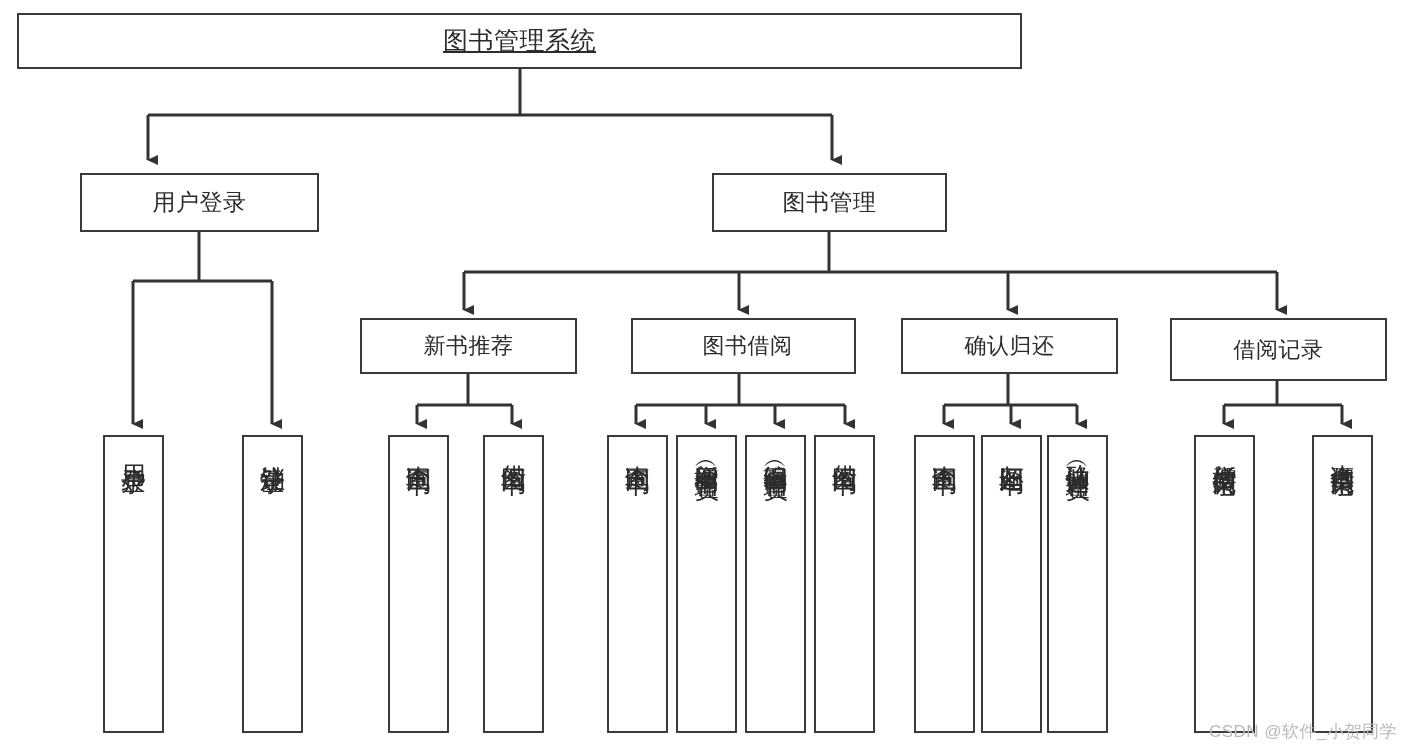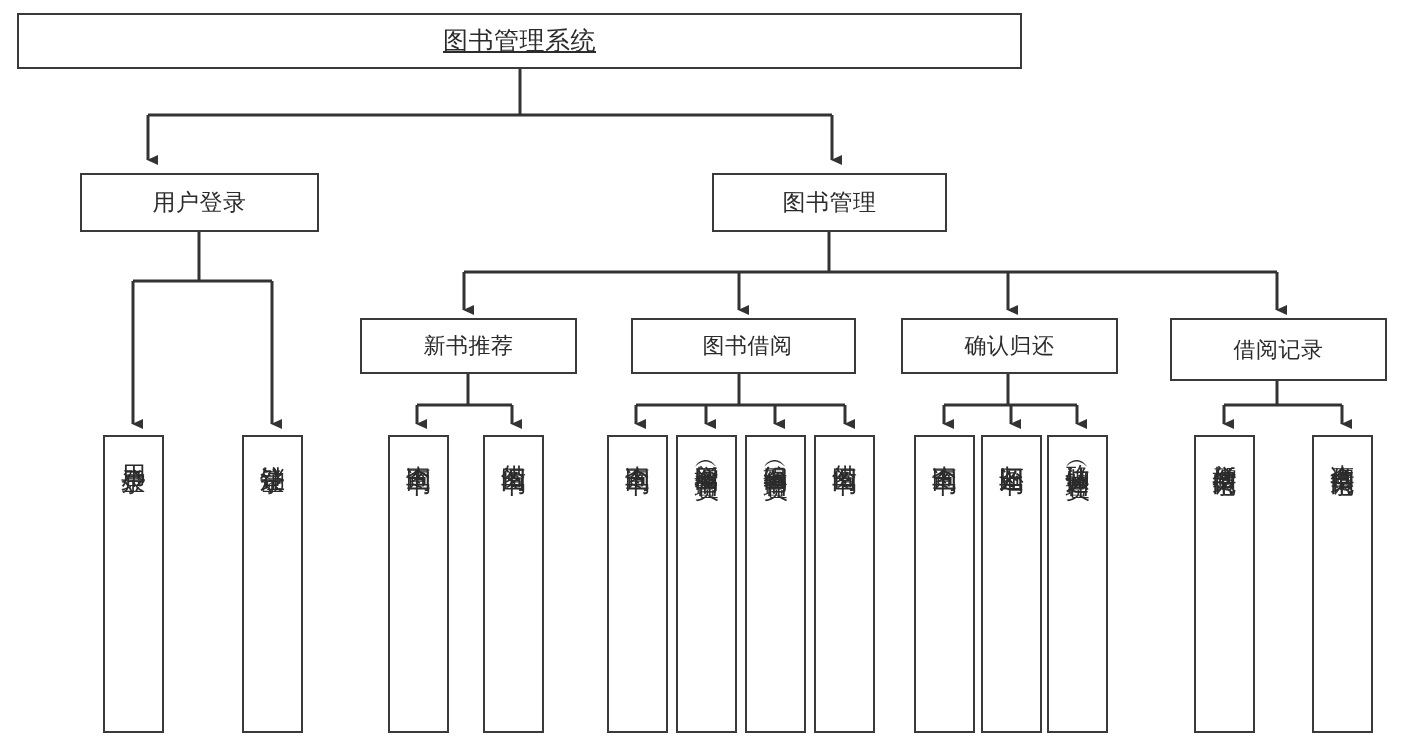--- a/index.html
+++ b/index.html
@@ -187,14 +187,15 @@
     <span class="label">确认归还（管理员）</span>
   </div>
 
   <div class="node node-leaf tall" style="left:1194px; top:435px; width:61px; height:298px;">
     <span class="label">新增借阅记录</span>
   </div>
   <div class="node node-leaf tall" style="left:1312px; top:435px; width:61px; height:298px;">
     <span class="label">查询借阅记录</span>
   </div>
 
+  <div class="watermark">CSDN @软件_小贺同学</div>
 
 </div>
 
 </body></html>

